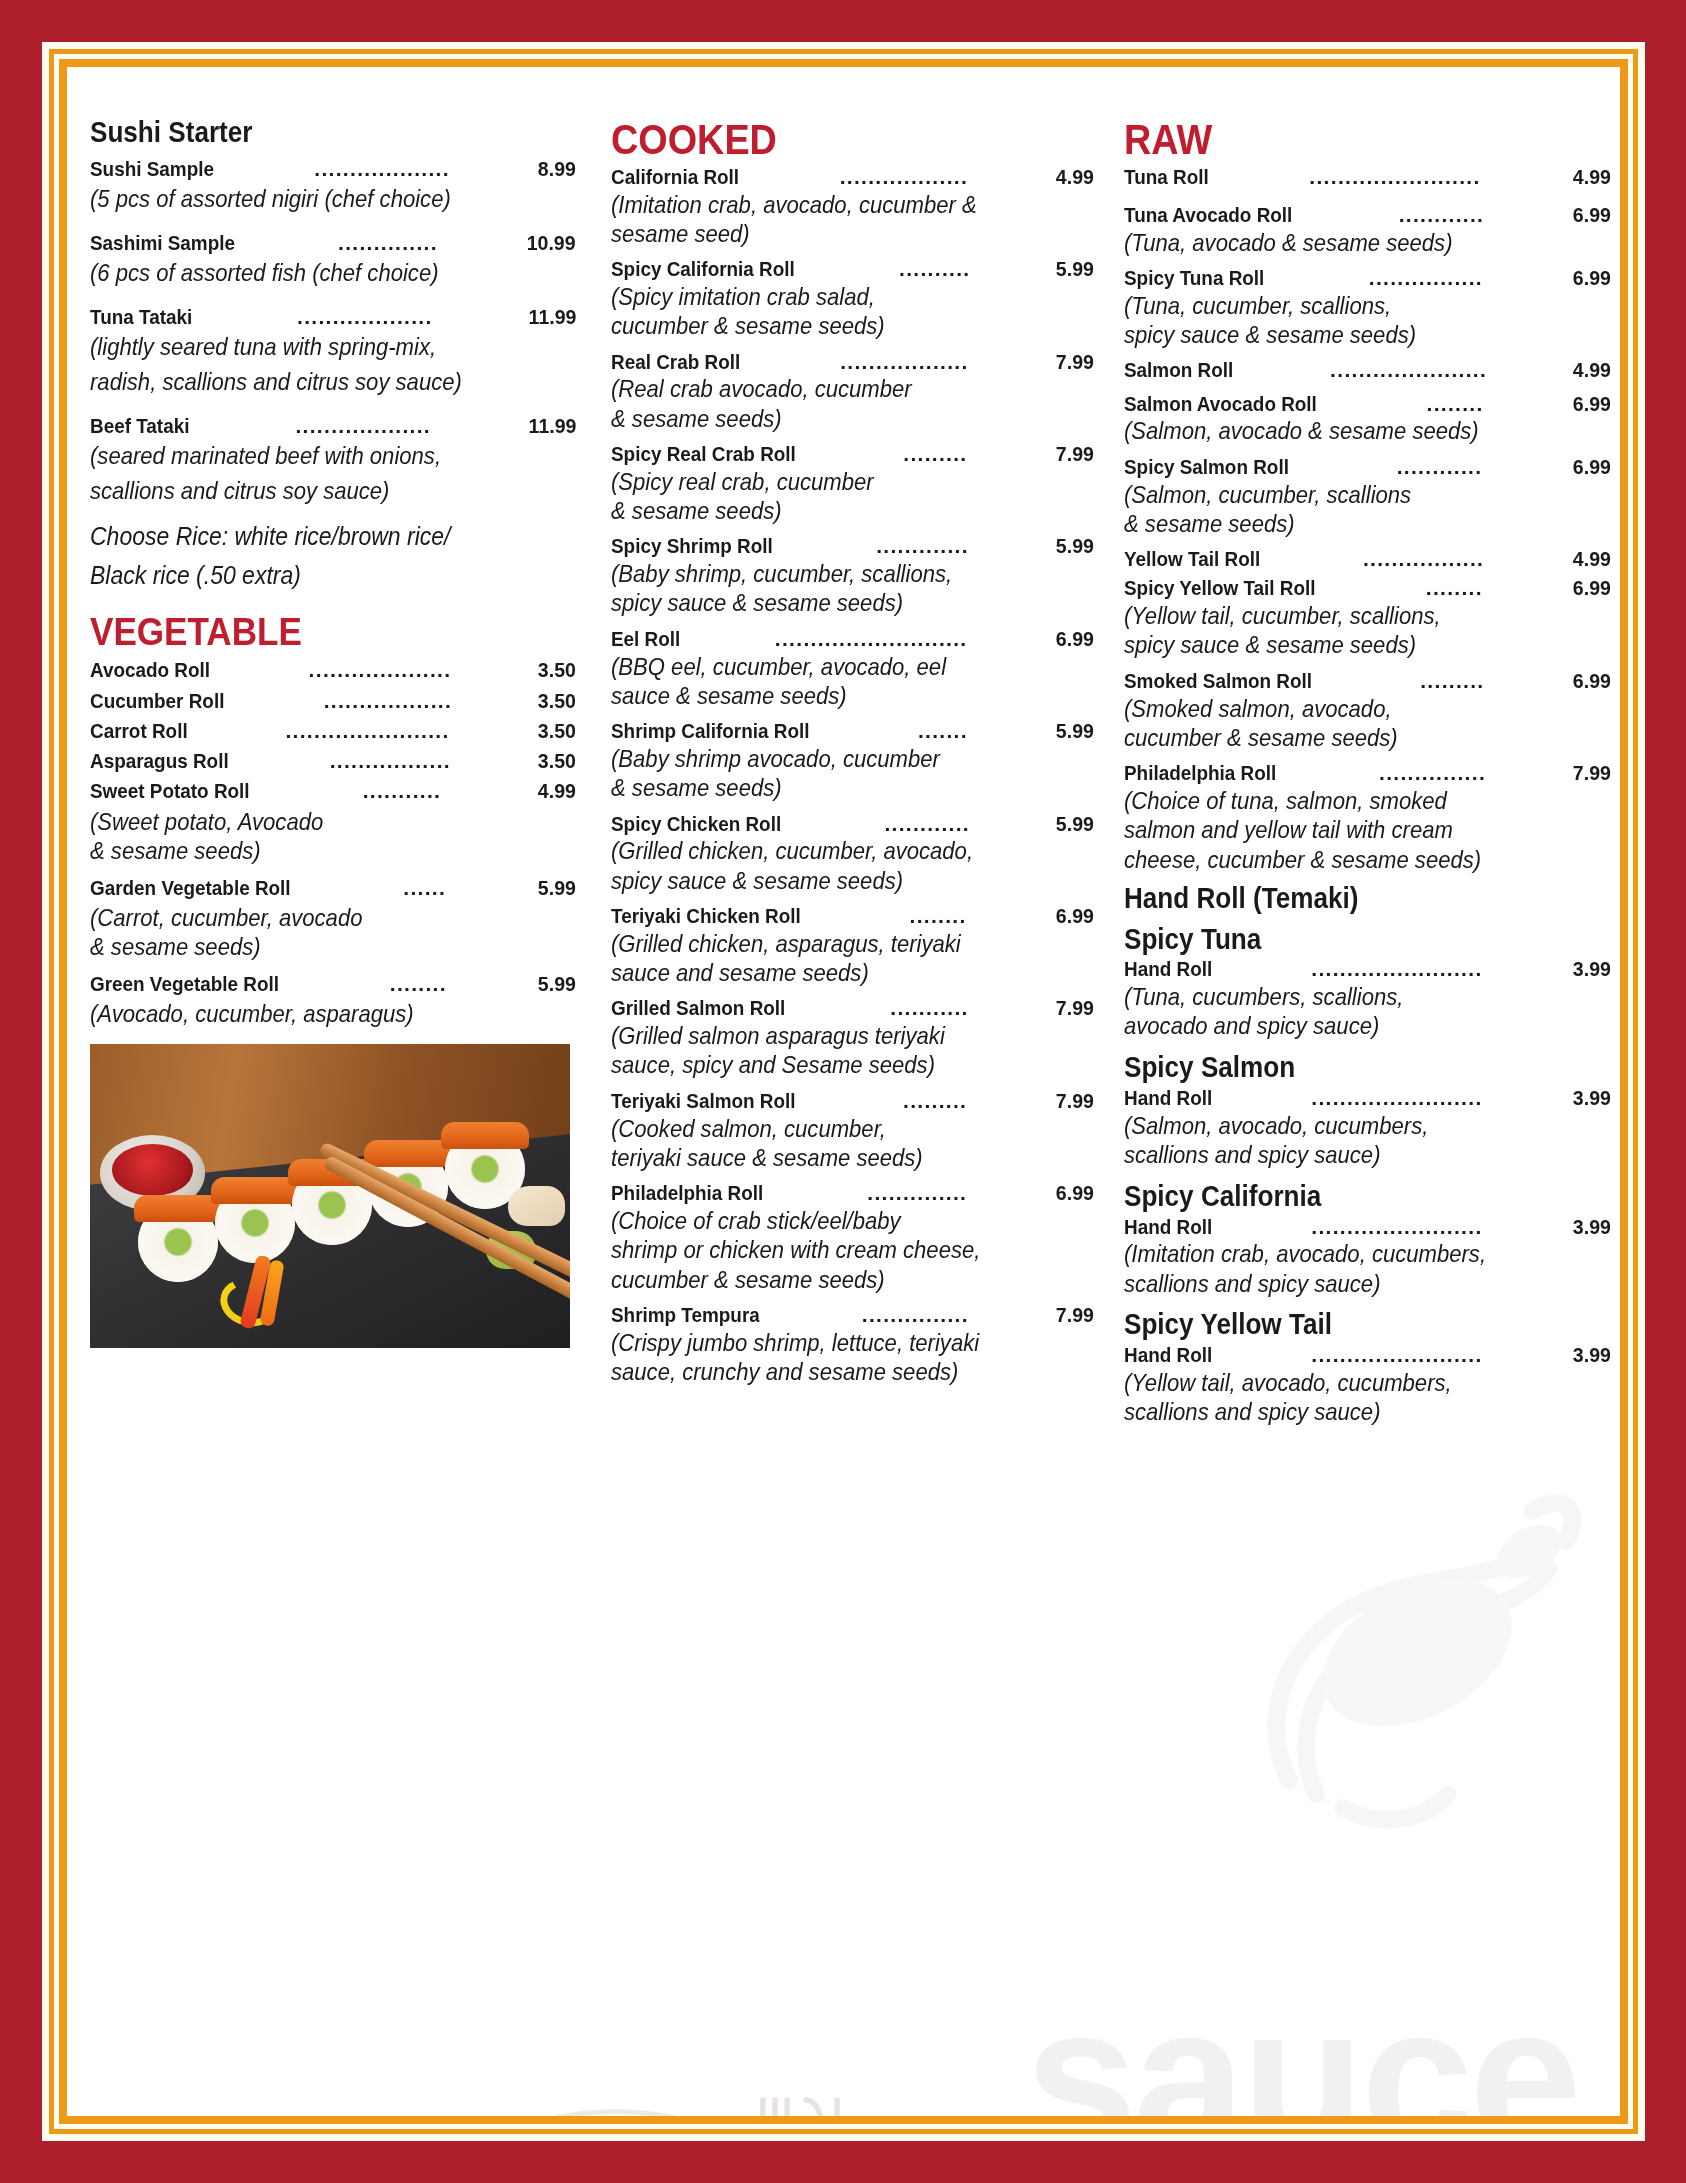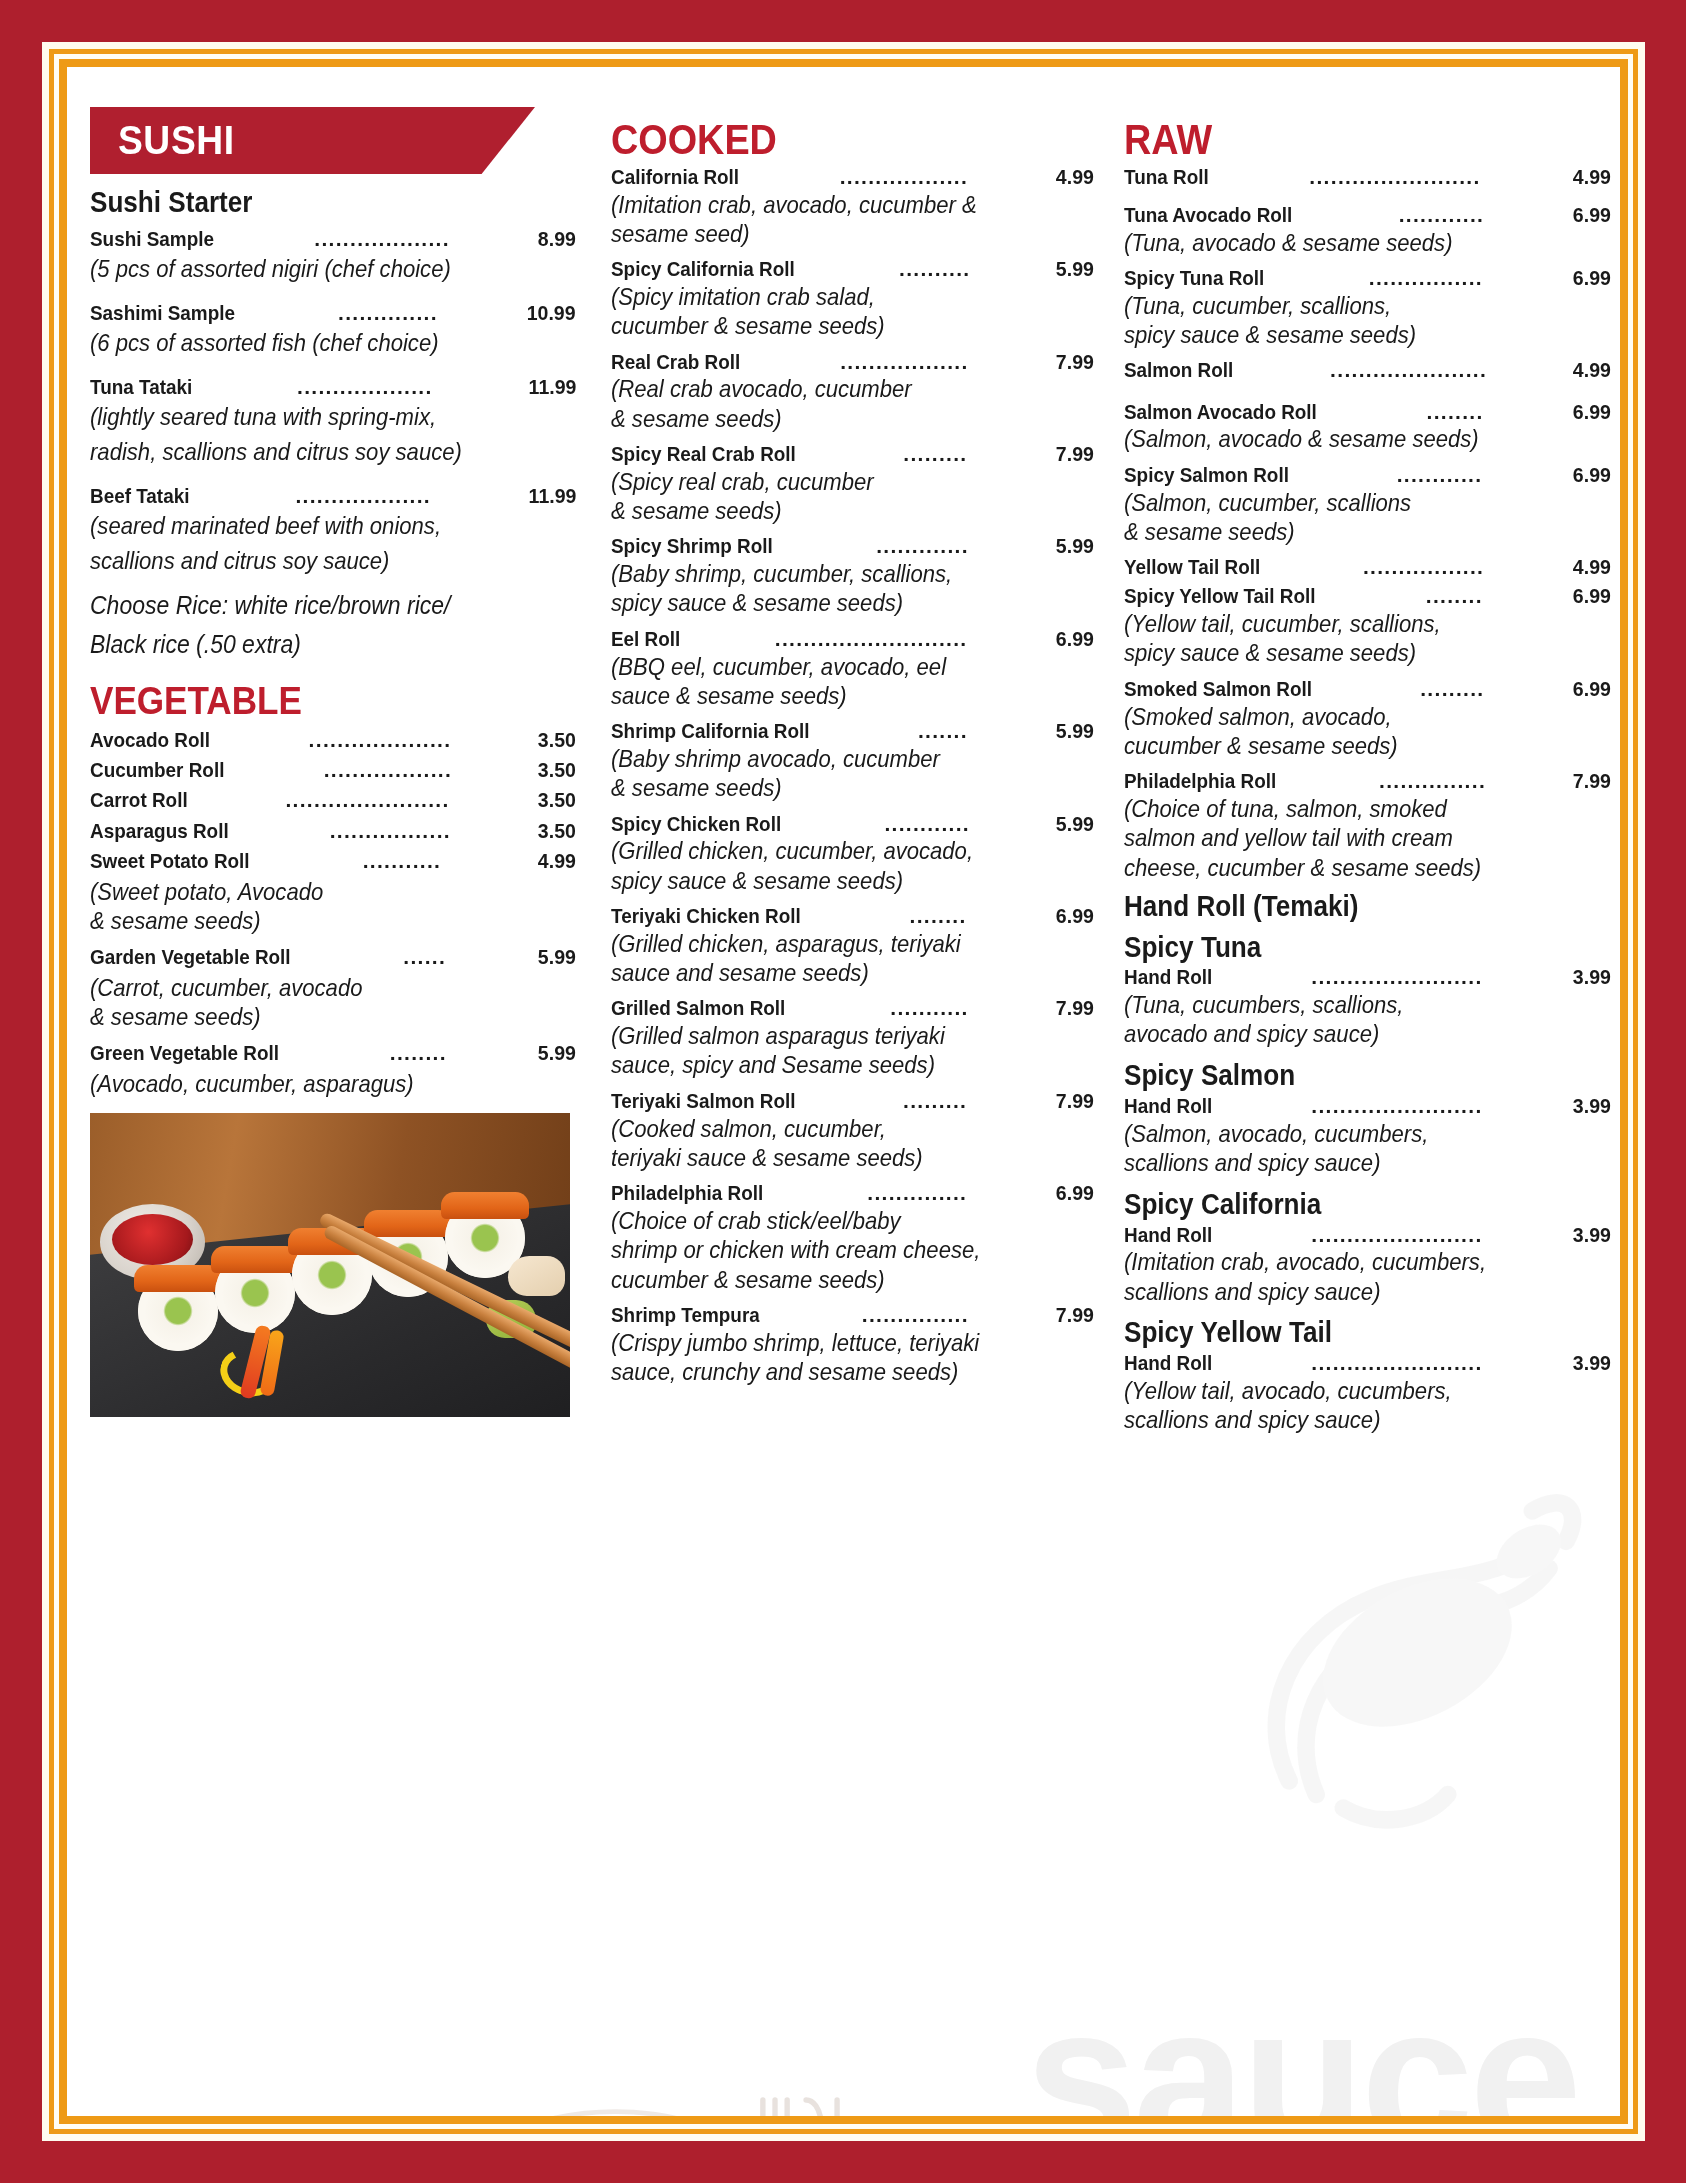--- a/index.html
+++ b/index.html
@@ -347,24 +347,20 @@
         <path d="M612 28 L 612 86 C 612 100, 648 100, 648 86 L 648 28"></path>
         <path d="M676 28 C 700 28, 706 82, 690 98 L 690 190"></path>
         <path d="M722 28 L 722 190"></path>
       </g>
     </svg>
 
     <div class="columns">
 
       <div class="col col-1">
 
-        <div class="banner">
-          <div class="banner-shape"></div>
-          <div class="banner-text">SUSHI</div>
-        </div>
 
         <div class="sub-heading">Sushi Starter</div>
 
         <div class="item gap-lg">
           <div class="item-line">
             <span class="item-name">Sushi Sample</span>
             <span class="leader">...................</span>
             <span class="price">8.99</span>
           </div>
           <div class="item-desc wide">(5 pcs of assorted nigiri (chef choice)</div>
@@ -652,21 +648,21 @@
         </div>
 
         <div class="item">
           <div class="item-line">
             <span class="item-name">Salmon Roll</span>
             <span class="leader">......................</span>
             <span class="price">4.99</span>
           </div>
         </div>
 
-        <div class="item" style="margin-top:16px;">
+        <div class="item" style="margin-top:8px;">
           <div class="item-line">
             <span class="item-name">Salmon Avocado Roll</span>
             <span class="leader">........</span>
             <span class="price">6.99</span>
           </div>
           <div class="item-desc">(Salmon, avocado &amp; sesame seeds)</div>
         </div>
 
         <div class="item">
           <div class="item-line">

